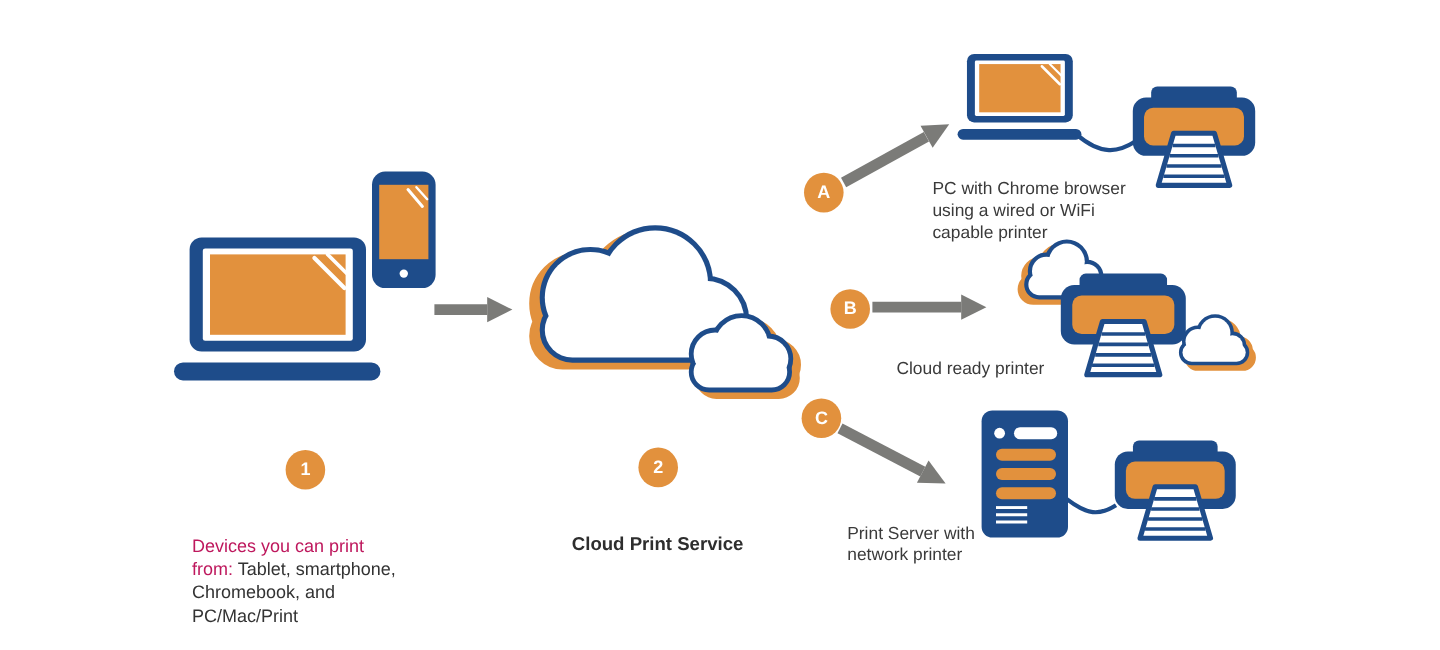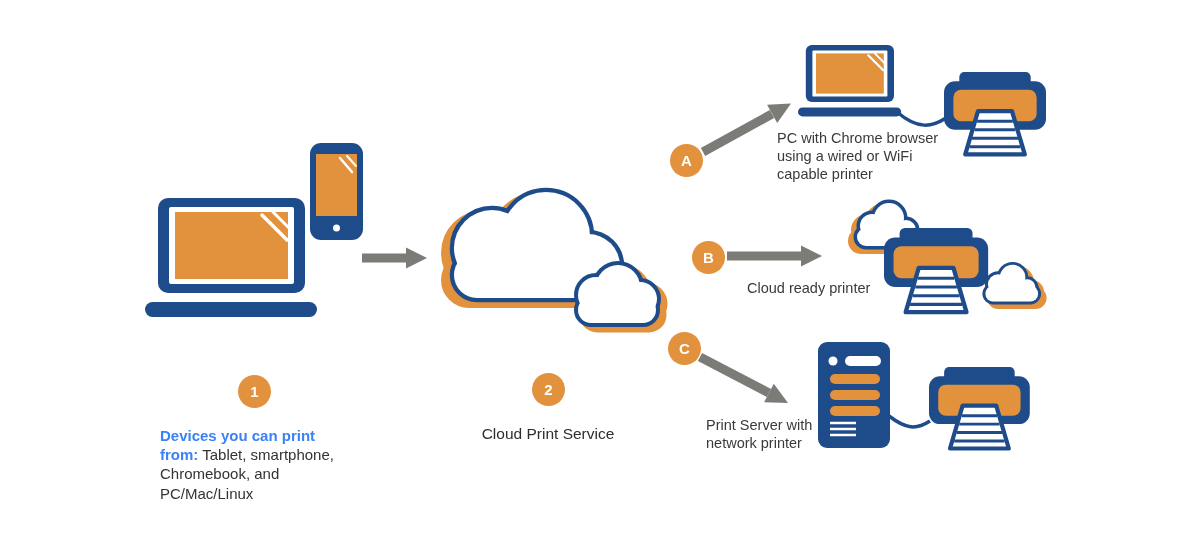--- a/index.html
+++ b/index.html
@@ -6,24 +6,24 @@
   .canvas{
     position:relative;width:1200px;height:542px;background:#ffffff;overflow:hidden;
     font-family:"Liberation Sans",sans-serif;
   }
   .canvas svg{position:absolute;left:0;top:0;}
   .badge{
     position:absolute;width:33px;height:33px;border-radius:50%;
     background:#E2913D;color:#fff;font-weight:700;font-size:15px;
     display:flex;align-items:center;justify-content:center;user-select:none;
   }
-  .caption{position:absolute;color:#3A3A3A;font-size:14.5px;line-height:1.25;}
-  .caption .b{font-weight:700;color:#3b82f6;}
+  .caption{position:absolute;color:#3A3A3A;font-size:14.5px;line-height:1.25;margin-top:20px;}
+  .caption .b{font-weight:400;color:#be185d;}
   #cap-source{left:160px;top:426px;width:178px;font-size:15px;line-height:1.28;color:#333;}
-  #cap-service{left:452px;top:424px;width:192px;text-align:center;font-weight:400;font-size:15.5px;color:#2e2e2e;}
+  #cap-service{left:452px;top:424px;width:192px;text-align:center;font-weight:700;font-size:15.5px;color:#2e2e2e;}
   #cap-a{left:777px;top:129px;width:170px;}
   #cap-b{left:747px;top:279px;width:170px;}
   #cap-c{left:706px;top:416px;width:116px;}
   #badge-1{left:238px;top:375px;}
   #badge-2{left:532px;top:373px;}
   #badge-a{left:670px;top:144px;}
   #badge-b{left:692px;top:241px;}
   #badge-c{left:668px;top:332px;}
 </style>
 </head>
@@ -149,20 +149,20 @@
   </svg>
 
   <div class="badge" id="badge-1">1</div>
   <div class="badge" id="badge-2">2</div>
   <div class="badge" id="badge-a">A</div>
   <div class="badge" id="badge-b">B</div>
   <div class="badge" id="badge-c">C</div>
 
   <div class="caption" id="cap-source">
     <span class="b">Devices you can print from:</span>
-    <span>Tablet, smartphone, Chromebook, and PC/Mac/Linux</span>
+    <span>Tablet, smartphone, Chromebook, and PC/Mac/Print</span>
   </div>
   <div class="caption" id="cap-service">Cloud Print Service</div>
   <div class="caption" id="cap-a">PC with Chrome browser using a wired or WiFi capable printer</div>
   <div class="caption" id="cap-c">Print Server with network printer</div>
   <div class="caption" id="cap-b">Cloud ready printer</div>
 
 </div>
 
 </body></html>

